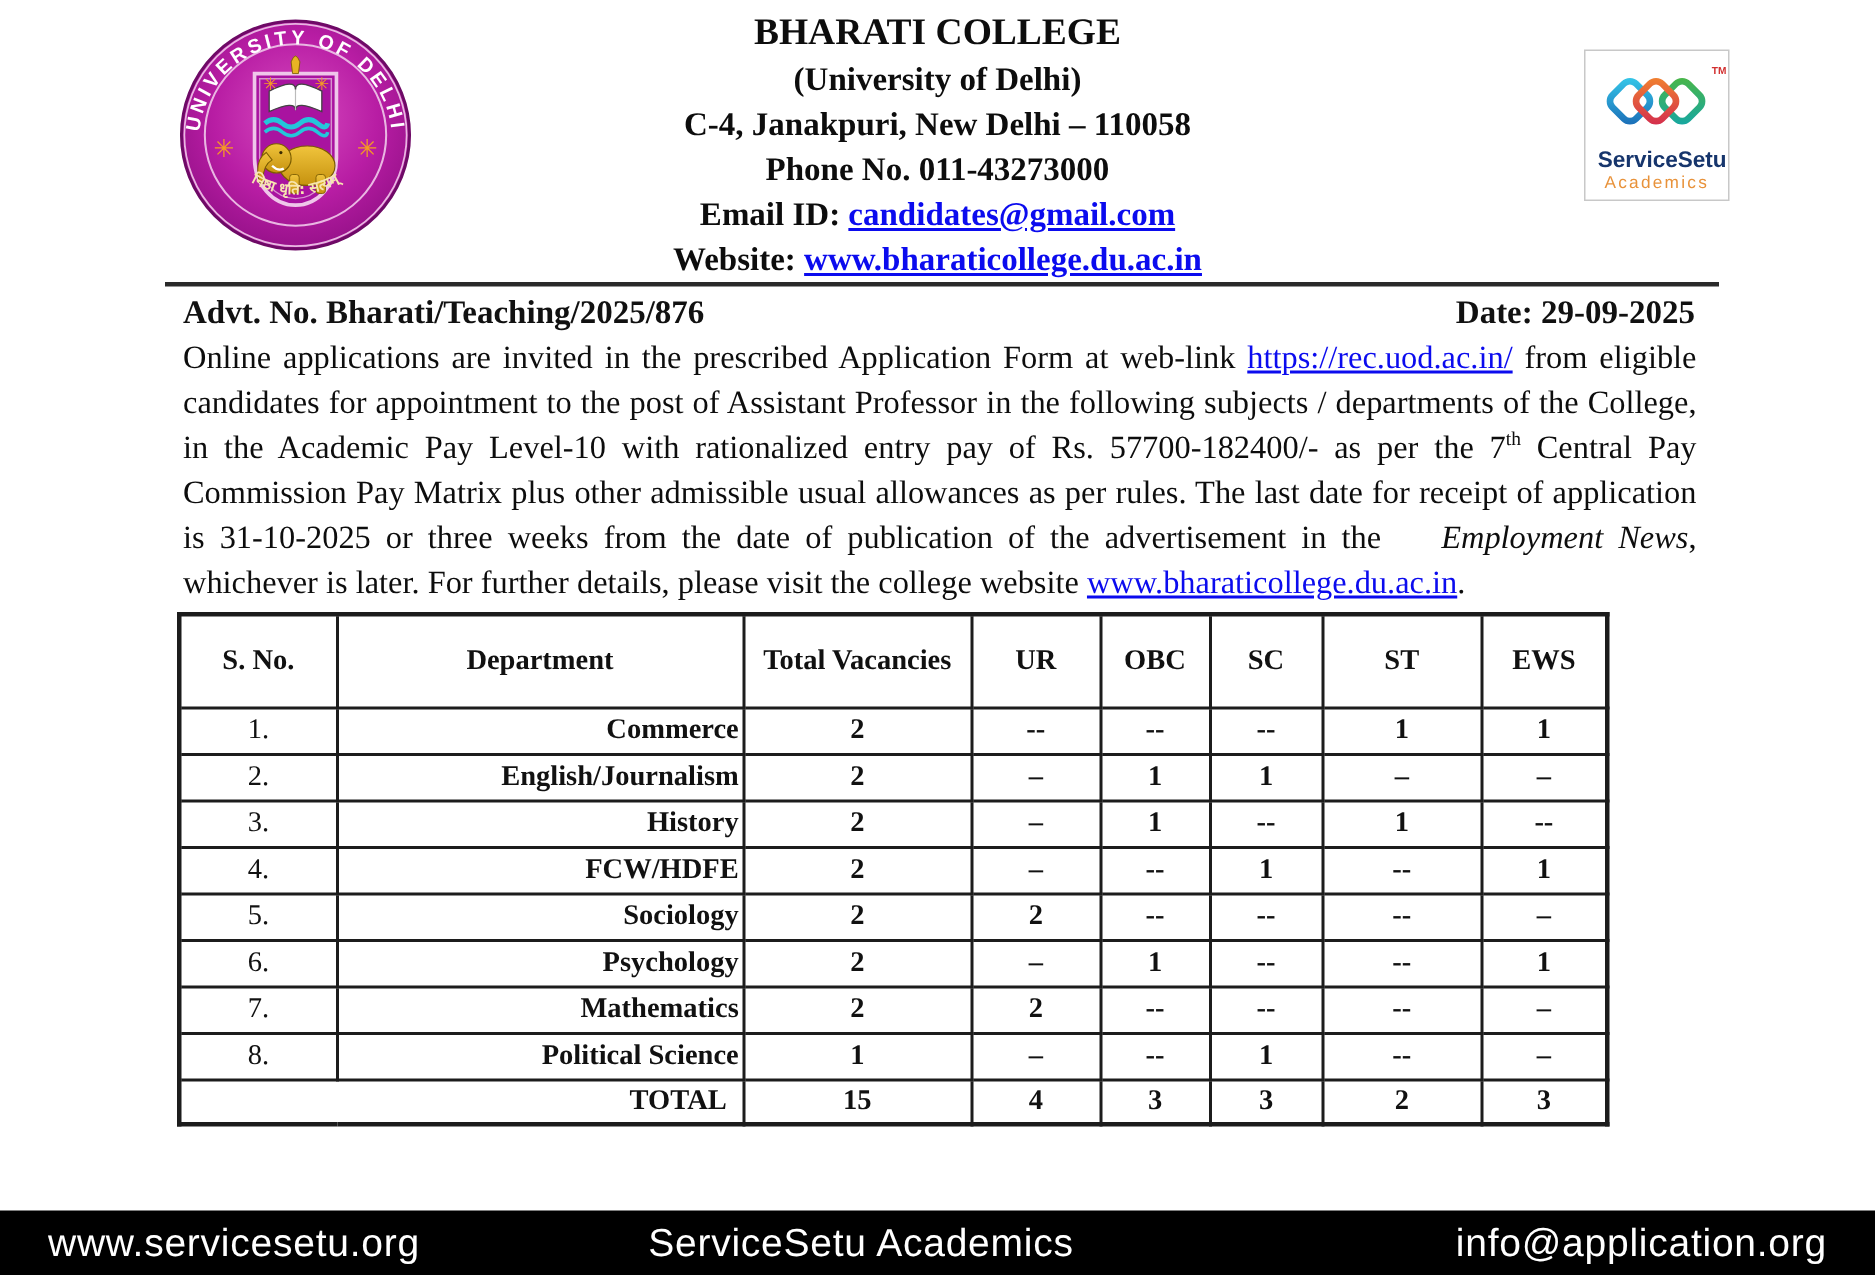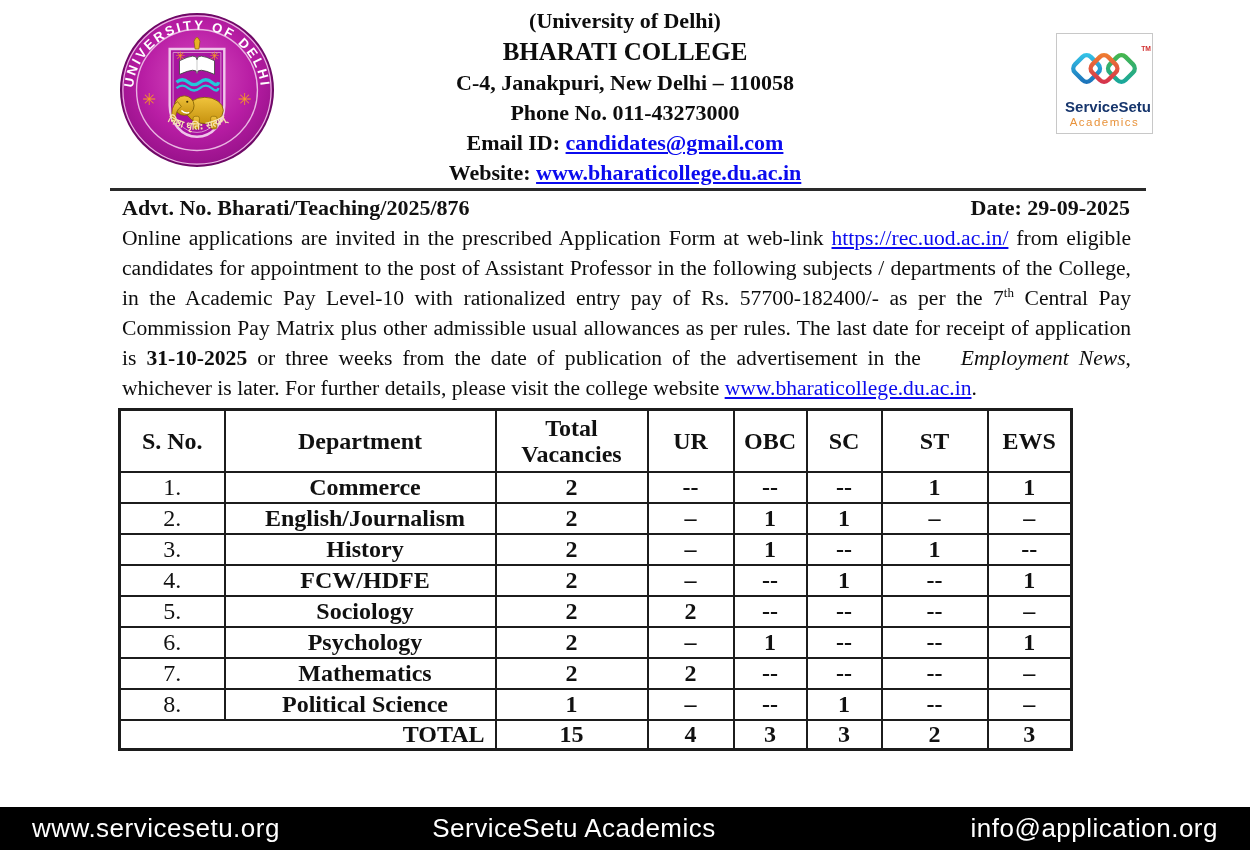--- a/index.html
+++ b/index.html
@@ -25,36 +25,36 @@
   
   .advt-row {
     display:flex; justify-content:space-between;
     margin:4px 120px 0 122px; font-weight:bold; font-size:22px; line-height:28px;
   }
   
   .body-par {
     margin:1px 119px 0 122px; text-align:justify;
     font-size:21.6px; line-height:30px; color:#0d0d0d;
   }
-  .body-par .seg-bold { font-weight:bold; }
+  .body-par .seg-bold { font-weight:normal; }
   .body-par .seg-italic { font-style:italic;margin-left:30px; }
   .body-par .seg-link { color:#0b0bee; text-decoration:underline; }
   .body-par sup { font-size:13px; vertical-align:super; line-height:0; }
   
   table.vac {
     border-collapse:collapse; table-layout:fixed;
     margin:5px 0 0 118px; width:952px;
-    font-size:24px;
+    font-size:19px;
   }
   table.vac td, table.vac th { border:2px solid #1c1c1c; padding:0 2px; overflow:hidden; }
   table.vac { border:3px solid #1c1c1c; }
   table.vac thead th { height:62px; font-weight:bold; text-align:center; line-height:26px; }
   table.vac tbody td { height:31px; text-align:center; font-weight:bold; }
   table.vac td.sno { font-weight:normal; }
-  table.vac td.dept { text-align:center; padding-left:12px; }
+  table.vac td.dept { text-align:right; padding-left:12px; }
   table.vac tr.total-row td { height:30px; }
   table.vac td.total-label { text-align:right; padding-right:10px; font-weight:bold; }
   
   .footer-bar {
     position:absolute; left:0; right:0; bottom:0; height:43px; background:#000;
     display:flex; align-items:center; justify-content:space-between;
     padding:0 32px;
     font-family:"Liberation Sans", sans-serif; color:#fff; font-size:26px;
     letter-spacing:0.5px;
   }
@@ -120,22 +120,22 @@
         <text x="98" y="49" font-size="12">✳</text>
       </g>
 
       <path id="arcBot" d="M 30,92 A 58,58 0 0 0 130,92" fill="none"></path>
       <text font-family="DejaVu Sans, sans-serif" font-size="10" font-weight="bold" fill="#f7e6b0">
         <textPath href="#arcBot" startOffset="50%" text-anchor="middle">निष्ठा धृति: सत्यम्</textPath>
       </text>
     </svg>
 
     <div class="college-block">
+      <div class="line name">BHARATI COLLEGE</div>
       <div class="line">(University of Delhi)</div>
-      <div class="line name">BHARATI COLLEGE</div>
       <div class="line">C-4, Janakpuri, New Delhi – 110058</div>
       <div class="line">Phone No. 011-43273000</div>
       <div class="line"><span>Email ID: </span><a class="doclink" href="#">candidates@gmail.com</a></div>
       <div class="line"><span>Website: </span><a class="doclink" href="#">www.bharaticollege.du.ac.in</a></div>
     </div>
 
     <div class="ss-logo-box">
       <div class="ss-inner">
         <svg viewBox="0 0 96 58" width="93" height="56" aria-hidden="true">
           <defs>

